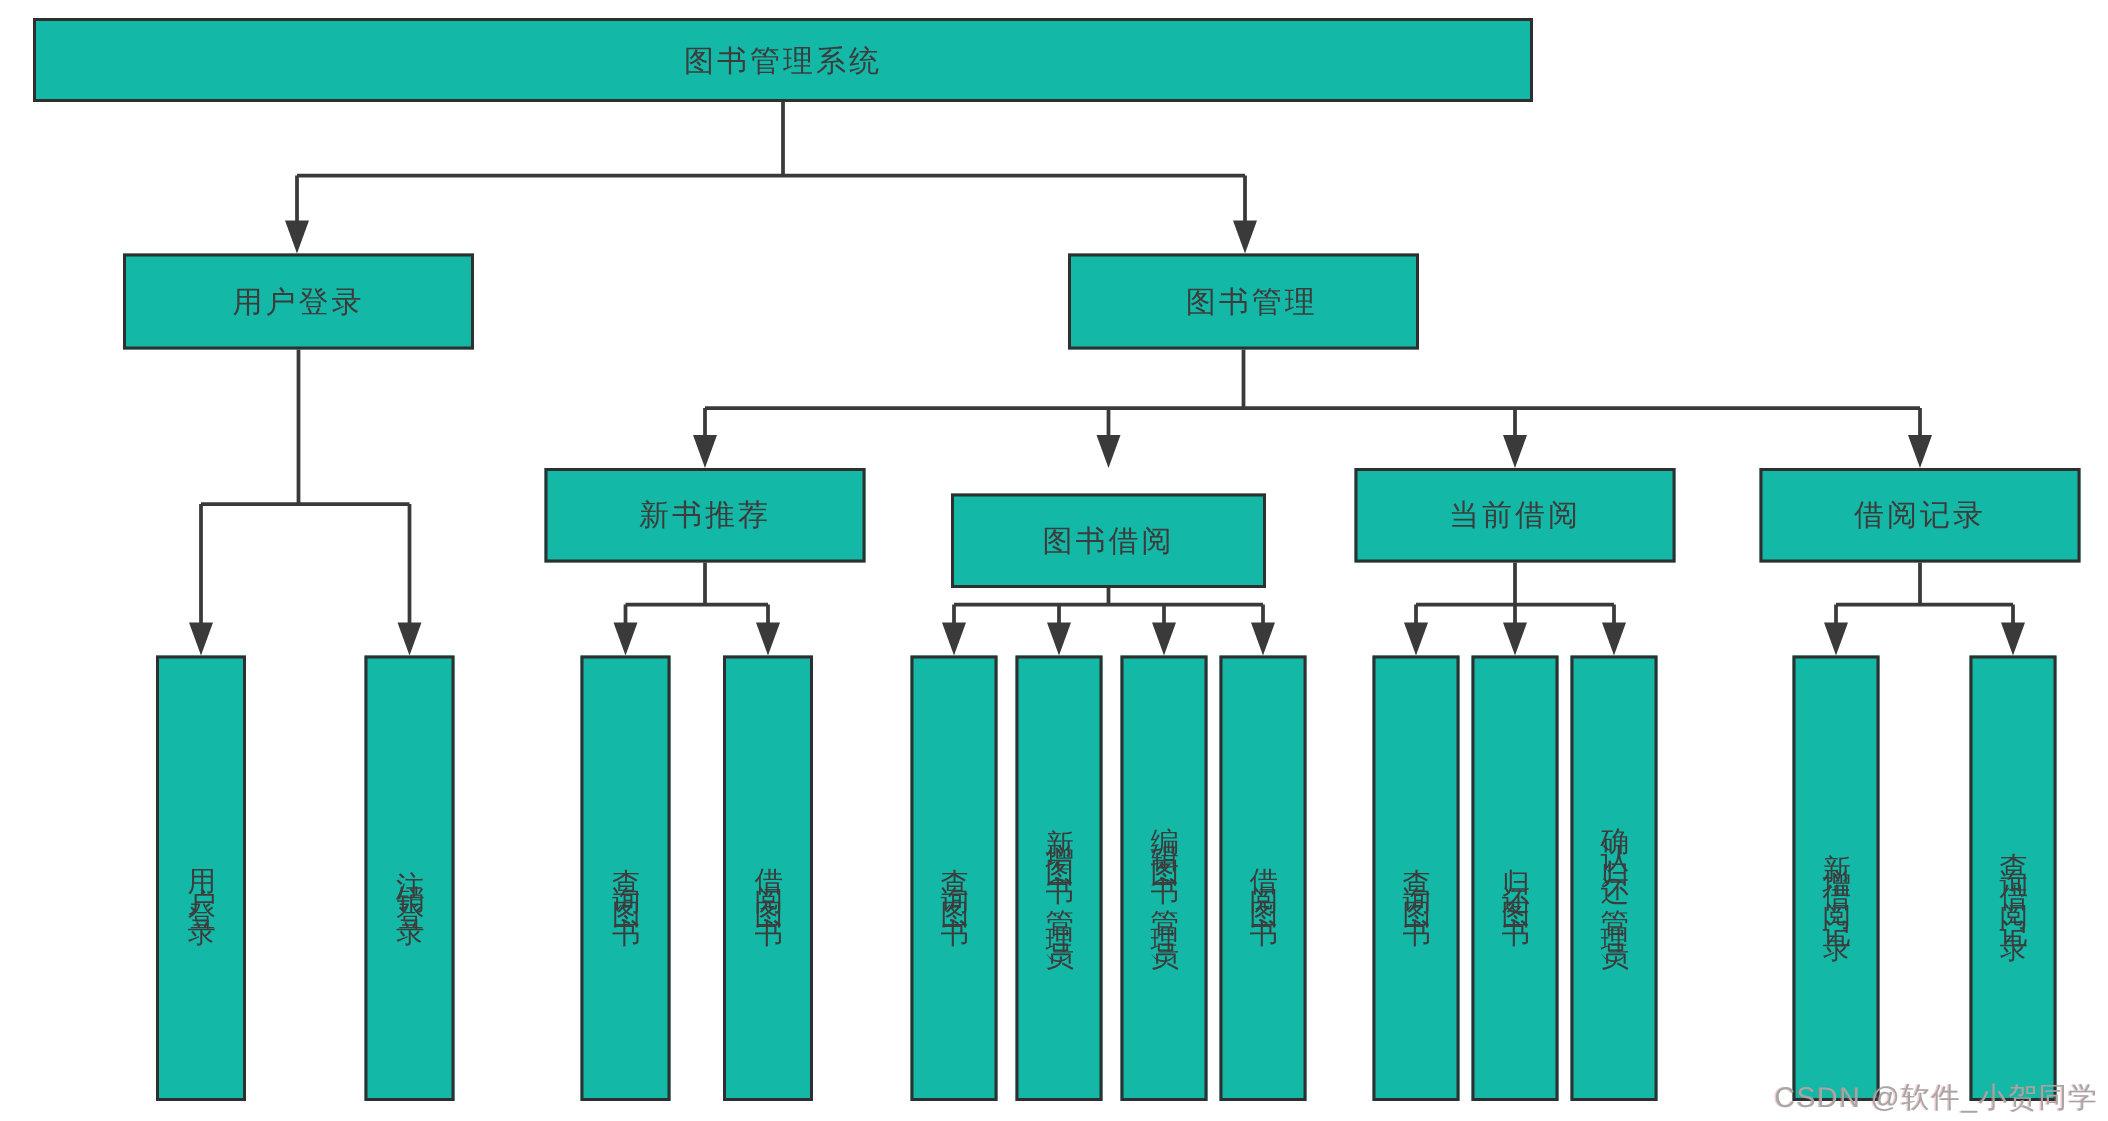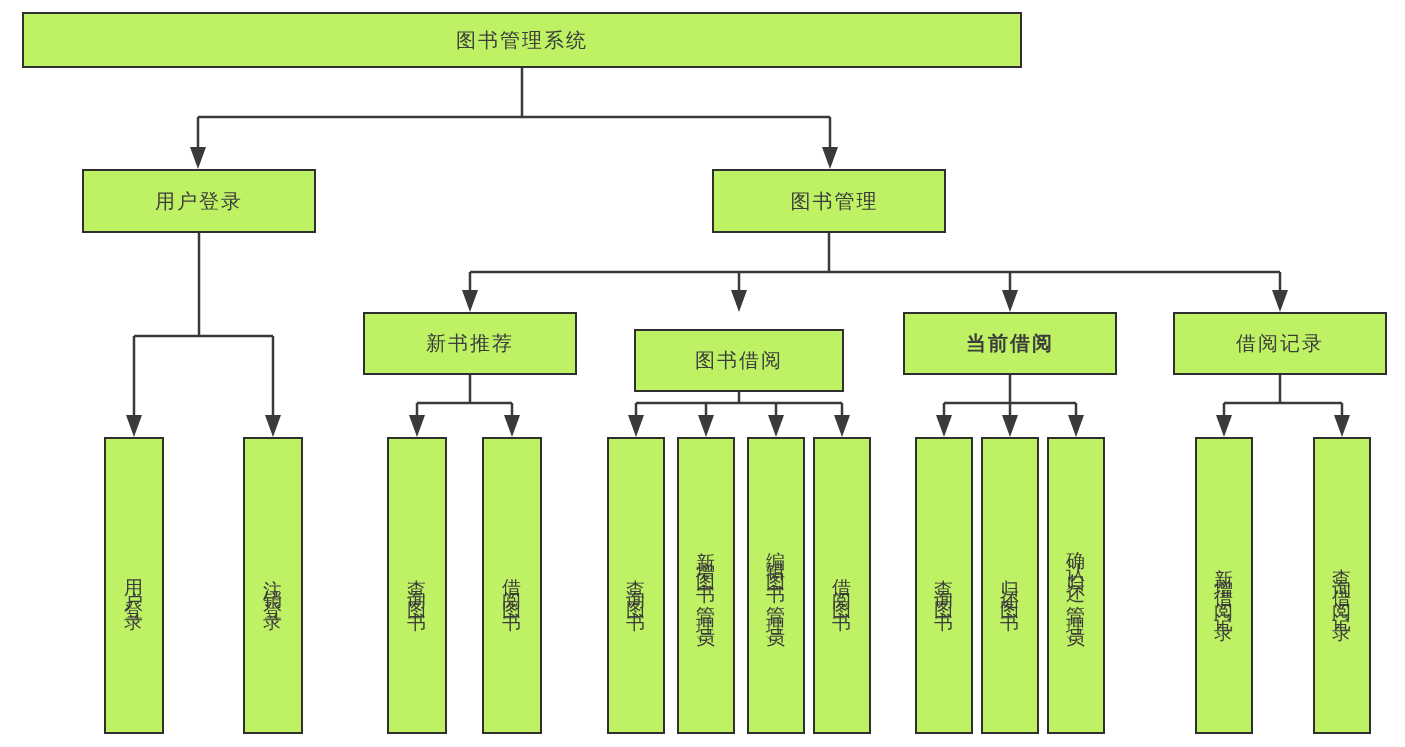--- a/index.html
+++ b/index.html
@@ -27,21 +27,21 @@
     stroke-width: 2.5;
   }
   #wires polygon {
     fill: #3a3a3a;
     stroke: none;
   }
   .node {
     position: absolute;
     box-sizing: border-box;
     border: 2px solid #2f2f2f;
-    background: #bef264;
+    background: #14b8a6;
     display: flex;
     align-items: center;
     justify-content: center;
     color: #3c3c3c;
   }
   .node.h span {
     font-size: 20px;
     letter-spacing: 2px;
     white-space: nowrap;
   }
@@ -54,21 +54,21 @@
     white-space: nowrap;
   }
   
   #n-root   { left: 22px;  top: 12px;  width: 1000px; height: 56px; }
   
   #n-login  { left: 82px;  top: 169px; width: 234px;  height: 64px; }
   #n-mgmt   { left: 712px; top: 169px; width: 234px;  height: 64px; padding-left: 11px; }
   
   #n-newbk  { left: 363px;  top: 312px; width: 214px; height: 63px; align-items: center; }
   #n-borrow { left: 634px;  top: 329px; width: 210px; height: 63px; }
-  #n-cur    { left: 903px;  top: 312px; width: 214px; height: 63px; font-weight: bold; }
+  #n-cur    { left: 903px;  top: 312px; width: 214px; height: 63px; }
   #n-rec    { left: 1173px; top: 312px; width: 214px; height: 63px; }
   
   .leaf { top: 437px; height: 297px; width: 60px; }
   #lf-login   { left: 104px; }
   #lf-logout  { left: 243px; }
   #lf-nbq     { left: 387px; }
   #lf-nbb     { left: 482px; }
   #lf-bwq     { left: 607px;  width: 58px; }
   #lf-bwadd   { left: 677px;  width: 58px; }
   #lf-bwedit  { left: 747px;  width: 58px; }
@@ -229,13 +229,14 @@
   <div class="node v leaf" id="lf-curcfm">
     <span>确认归还（管理员）</span>
   </div>
   <div class="node v leaf" id="lf-recadd">
     <span>新增借阅记录</span>
   </div>
   <div class="node v leaf" id="lf-recq">
     <span>查询借阅记录</span>
   </div>
 
+  <div id="watermark">CSDN @软件_小贺同学</div>
 </div>
 
 </body></html>

